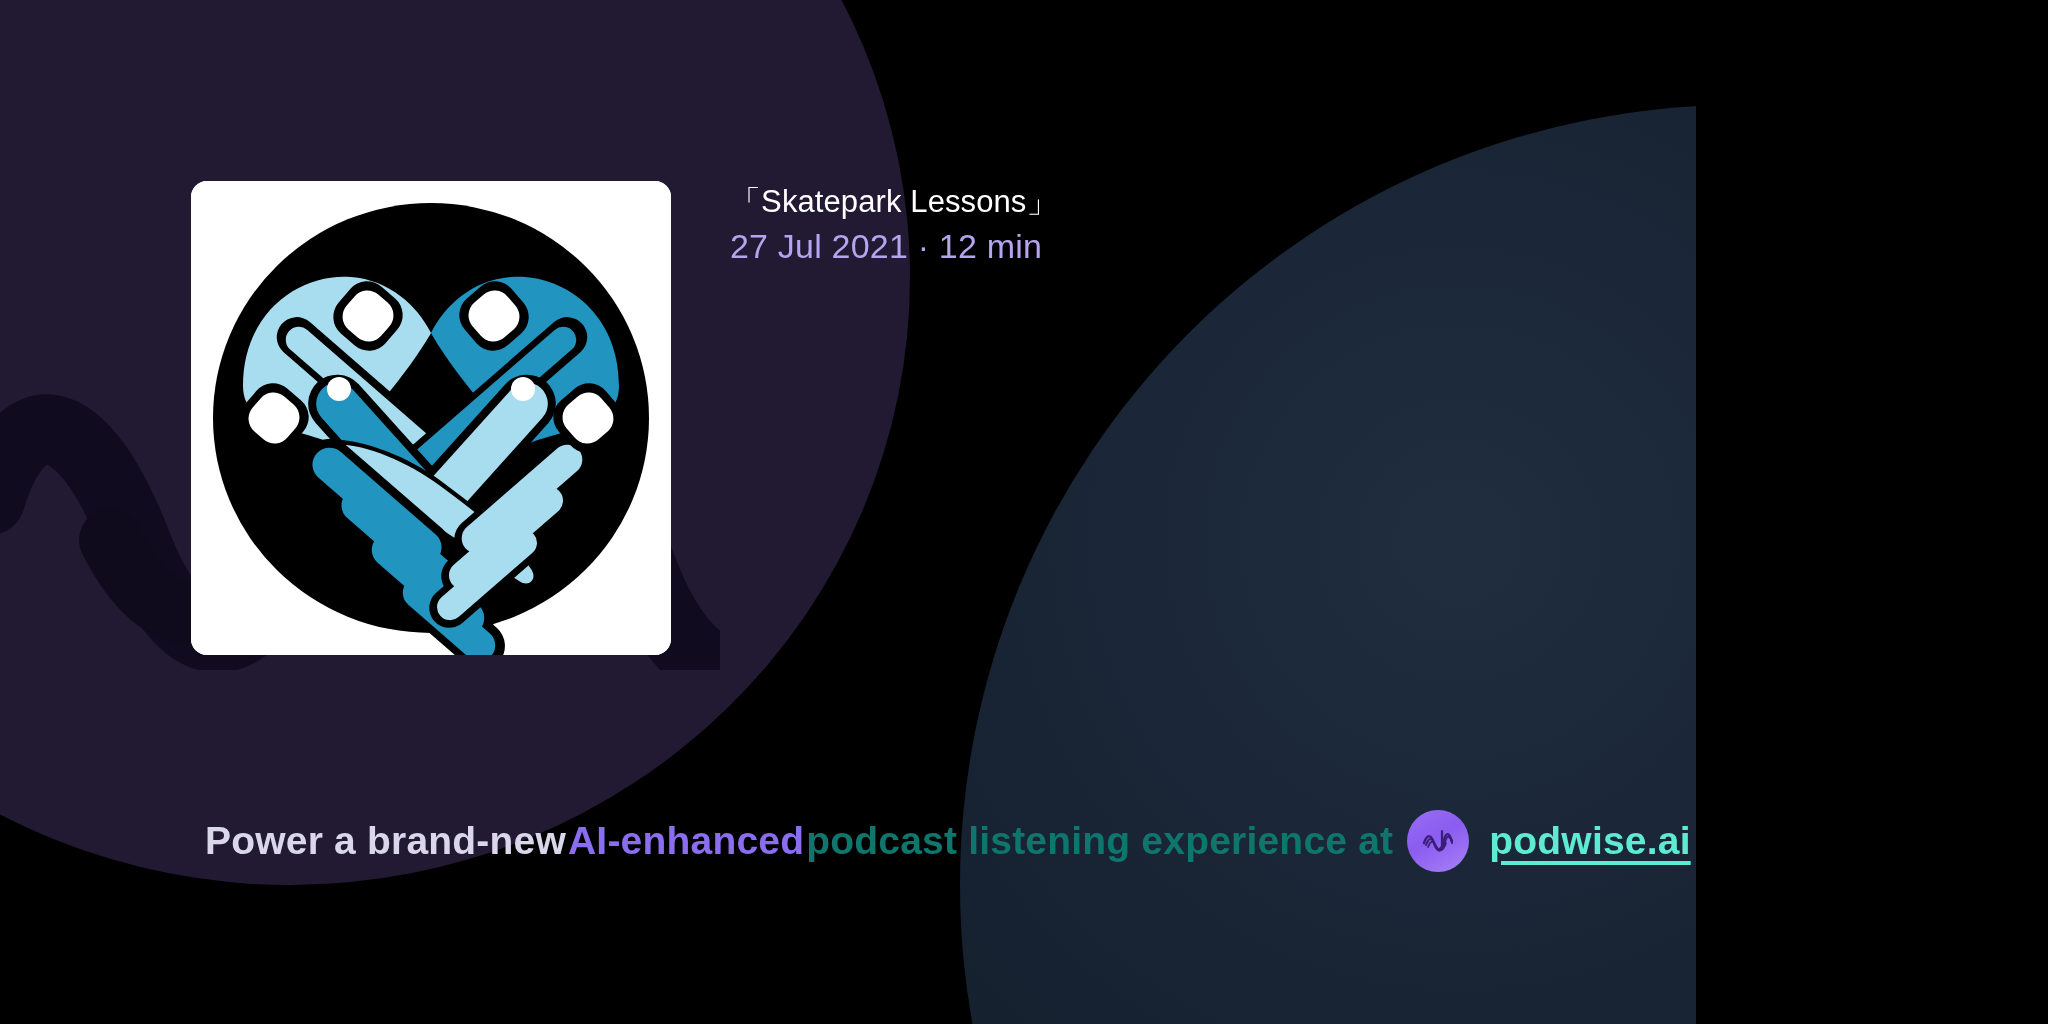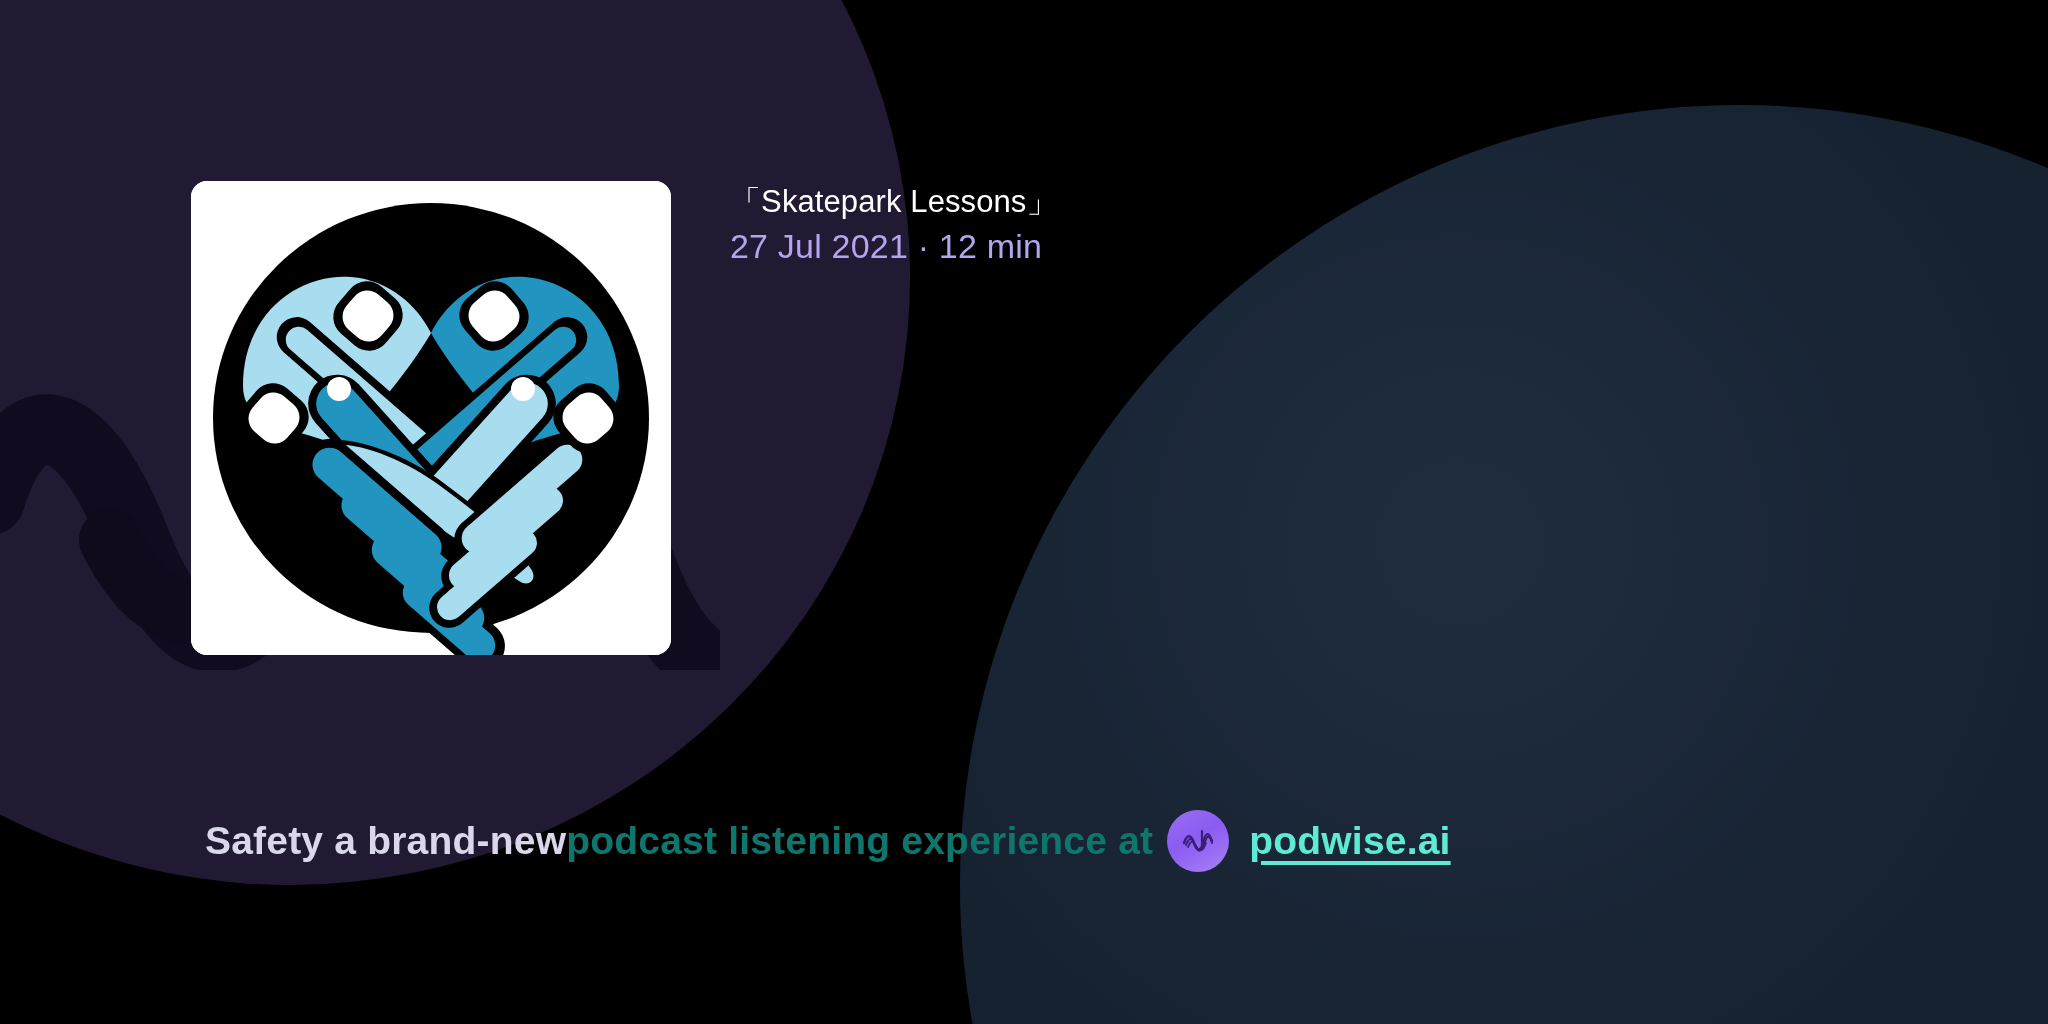--- a/index.html
+++ b/index.html
@@ -1,20 +1,20 @@
 <!DOCTYPE html>
 <html><head>
 <meta charset="utf-8">
 <style>
   * { margin:0; padding:0; box-sizing:border-box; }
   html,body { width:2048px; height:1024px; background:#000; overflow:hidden; }
 
   #stage{
     position:relative;
-    width:2048px; height:1024px;
+    width:1696px; height:1024px;
     background:#000000;
     overflow:hidden;
     font-family:"Liberation Sans", sans-serif;
   }
 
   
   .blob-purple{
     position:absolute;
     left:-330px; top:-330px;
     width:1240px; height:1215px;
@@ -221,21 +221,22 @@
       <circle cx="332" cy="208" r="12" fill="#ffffff"></circle>
     </svg>
   </div>
 
   <div class="text-col">
     <div class="show-name">「Skatepark Lessons」</div>
     <div class="ep-meta">27 Jul 2021 · 12 min</div>
   </div>
 
   <div class="promo">
-    <span class="p1">Safety a brand-new</span>
+    <span class="p1">Power a brand-new</span>
+    <span class="p-accent">AI-enhanced</span>
     <span class="p2">podcast listening experience at</span>
     <span class="promo-logo">
       <svg width="40" height="40" viewBox="0 0 40 40">
         <path d="M6 22 C9 13, 13 13, 16 22 C19 31, 23 31, 26 19 C28 11, 31 11, 34 20" fill="none" stroke="#3b1e78" stroke-width="2.4" stroke-linecap="round"></path>
         <path d="M8 24 C11 16, 14 16, 17 24 C20 32, 24 32, 27 21 C29 14, 32 14, 34 22" fill="none" stroke="#3b1e78" stroke-width="2.0" stroke-linecap="round"></path>
         <path d="M10 26 C13 19, 15 19, 18 25 C21 31, 25 31, 28 22" fill="none" stroke="#3b1e78" stroke-width="1.8" stroke-linecap="round"></path>
         <path d="M24 10 L24 28" fill="none" stroke="#3b1e78" stroke-width="2.2" stroke-linecap="round"></path>
       </svg>
     </span>
     <span class="promo-link">podwise.ai</span>

